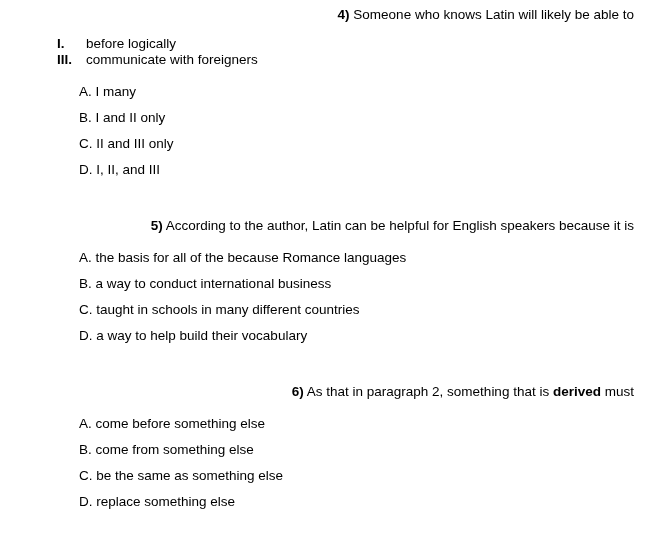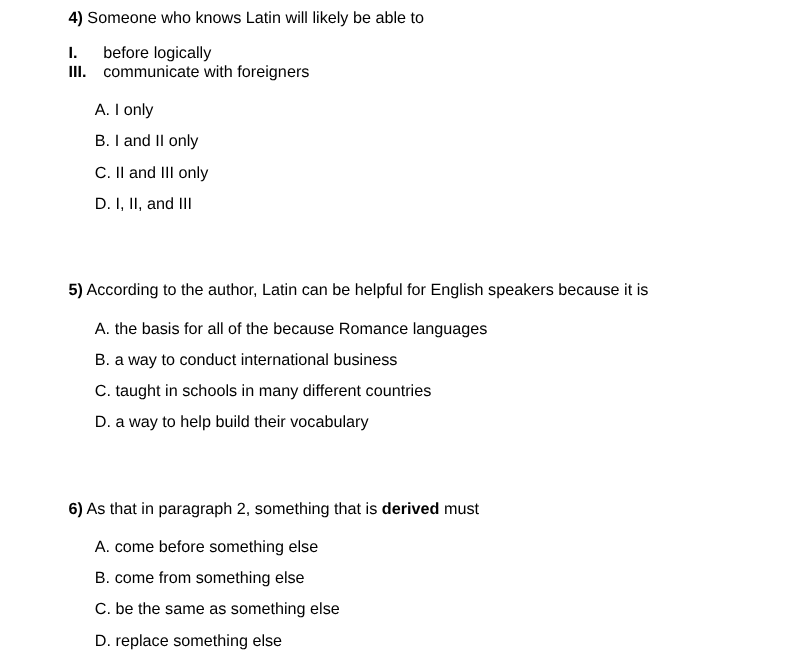--- a/index.html
+++ b/index.html
@@ -8,27 +8,27 @@
     width: 654px;
     height: 548px;
     background: #ffffff;
     color: #000000;
     font-family: "Liberation Sans", sans-serif;
     font-size: 13.5px;
     overflow: hidden;
   }
   .page { padding: 7px 20px 0 57px; }
   .b { font-weight: bold; }
-  .stem { line-height: 16px; }
+  .stem { line-height: 16px; text-align: right; }
   .roman-list { margin-top: 13px; }
   .roman-item { display: flex; line-height: 16px; }
   .roman-numeral { width: 29px; flex: none; font-weight: bold; }
   .choices { margin-top: 16px; margin-left: 22px; }
   .choice { line-height: 16px; margin-bottom: 10px; }
-  .question.spaced { margin-top: 56px; }
+  .question.spaced { margin-top: 40px; }
 </style>
 </head>
 <body>
 
 <main class="page">
 
   <section class="question">
     <div class="stem">
       <span class="b">4)</span>
       <span>Someone who knows Latin will likely be able to</span>
@@ -39,21 +39,21 @@
         <span>before logically</span>
       </div>
       <div class="roman-item">
         <span class="roman-numeral">III.</span>
         <span>communicate with foreigners</span>
       </div>
     </div>
     <div class="choices">
       <div class="choice">
         <span>A.</span>
-        <span>I only</span>
+        <span>I many</span>
       </div>
       <div class="choice">
         <span>B.</span>
         <span>I and II only</span>
       </div>
       <div class="choice">
         <span>C.</span>
         <span>II and III only</span>
       </div>
       <div class="choice">

